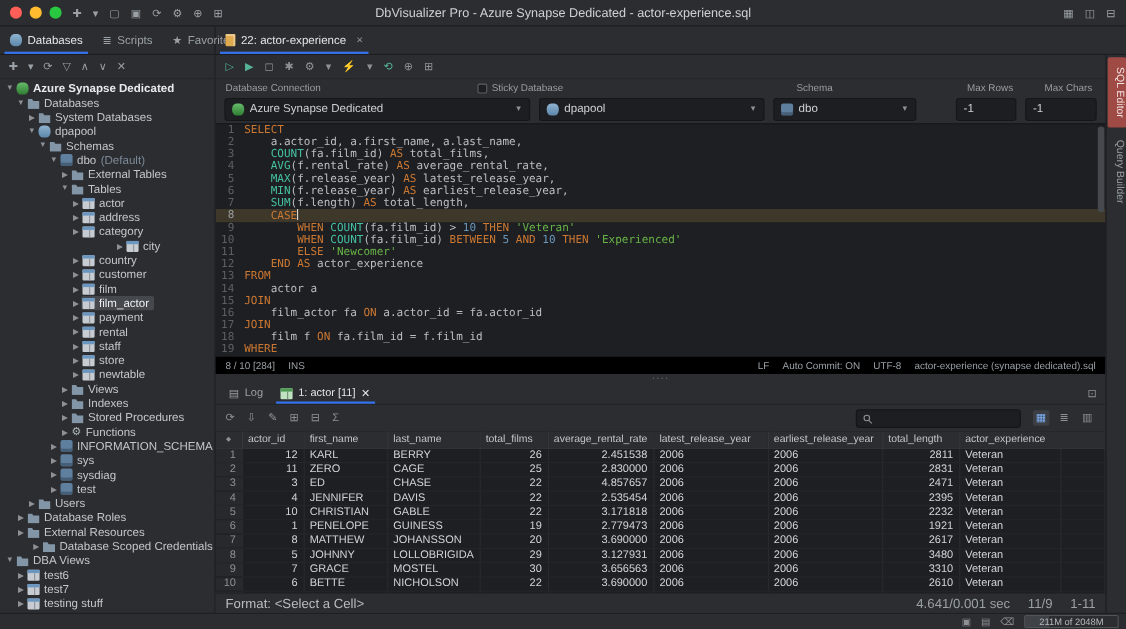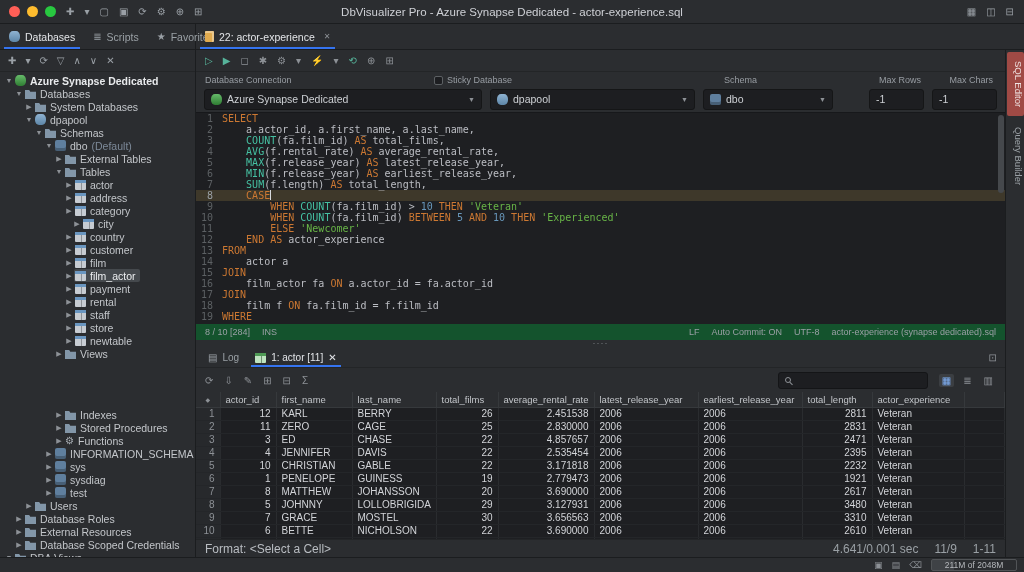--- a/index.html
+++ b/index.html
@@ -79,21 +79,21 @@
             font-family:"DejaVu Sans Mono", monospace; font-size:10px; line-height:11px; }
   .editor::after { content:""; position:absolute; right:1px; top:2px; width:6px; height:78px; background:#45484c; border-radius:3px; }
   .line { display:flex; white-space:pre; }
   .line.hl { background:#3e382a; }
   .ln { width:26px; flex:none; text-align:right; padding-right:9px; color:#5c6063; }
   .line.hl .ln { color:#9aa0a5; }
   .lc { flex:1; }
   .tk-k{ color:#cc7832; } .tk-f{ color:#45c0a2; } .tk-s{ color:#68b447; } .tk-n{ color:#6897bb; } .tk-p{ color:#bcbec4; }
   .caret { display:inline-block; width:1px; height:10px; background:#d6d8dc; vertical-align:-1px; }
 
-  .ed-status { height:16px; flex:none; display:flex; align-items:center; padding:0 9px; font-size:9px; color:#9aa0a5; background:#14532d;text-align:center; }
+  .ed-status { height:16px; flex:none; display:flex; align-items:center; padding:0 9px; font-size:9px; color:#9aa0a5; background:#000000;text-align:center; }
   .st-group { display:flex; gap:12px; } .st-group.right { margin-left:auto; }
 
   .splitter { height:8px; flex:none; text-align:center; color:#7c8085; font-size:9px; line-height:6px; letter-spacing:1px; }
 
   
   .res-tabs { height:20px; flex:none; display:flex; align-items:center; border-bottom:1px solid #232527; padding-left:4px; }
   .rtab { display:flex; align-items:center; gap:5px; padding:0 8px; height:100%; font-size:10px; color:#9aa0a5; position:relative; cursor:default; }
   .rtab.active { color:#e3e5e8; }
   .rtab.active::after { content:""; position:absolute; left:4px; right:4px; bottom:0; height:2px; background:#3574f0; }
   .res-max { margin-left:auto; margin-right:8px; color:#8d9196; font-size:10px; }
@@ -265,21 +265,21 @@
               <span>address</span>
             </span>
           </div>
           <div class="titem" style="padding-left: 64px;">
             <span class="arrow">▶</span>
             <span class="row-main">
               <span class="ic ic-table"></span>
               <span>category</span>
             </span>
           </div>
-          <div class="titem" style="padding-left: 72px;">
+          <div class="titem" style="padding-left: 104px;">
             <span class="arrow">▶</span>
             <span class="row-main">
               <span class="ic ic-table"></span>
               <span>city</span>
             </span>
           </div>
           <div class="titem" style="padding-left: 64px;">
             <span class="arrow">▶</span>
             <span class="row-main">
               <span class="ic ic-table"></span>
@@ -342,21 +342,21 @@
               <span>newtable</span>
             </span>
           </div>
           <div class="titem" style="padding-left: 54px;">
             <span class="arrow">▶</span>
             <span class="row-main">
               <span class="ic ic-folder"></span>
               <span>Views</span>
             </span>
           </div>
-          <div class="titem" style="padding-left: 54px; margin-top: 48px;">
+          <div class="titem" style="padding-left: 54px;">
             <span class="arrow">▶</span>
             <span class="row-main">
               <span class="ic ic-folder"></span>
               <span>Indexes</span>
             </span>
           </div>
           <div class="titem" style="padding-left: 54px;">
             <span class="arrow">▶</span>
             <span class="row-main">
               <span class="ic ic-folder"></span>
@@ -412,21 +412,21 @@
               <span>Database Roles</span>
             </span>
           </div>
           <div class="titem" style="padding-left: 14px;">
             <span class="arrow">▶</span>
             <span class="row-main">
               <span class="ic ic-folder"></span>
               <span>External Resources</span>
             </span>
           </div>
-          <div class="titem" style="padding-left: 14px;">
+          <div class="titem" style="padding-left: 28px;">
             <span class="arrow">▶</span>
             <span class="row-main">
               <span class="ic ic-folder"></span>
               <span>Database Scoped Credentials</span>
             </span>
           </div>
           <div class="titem" style="padding-left: 4px;">
             <span class="arrow">▼</span>
             <span class="row-main">
               <span class="ic ic-folder"></span>

